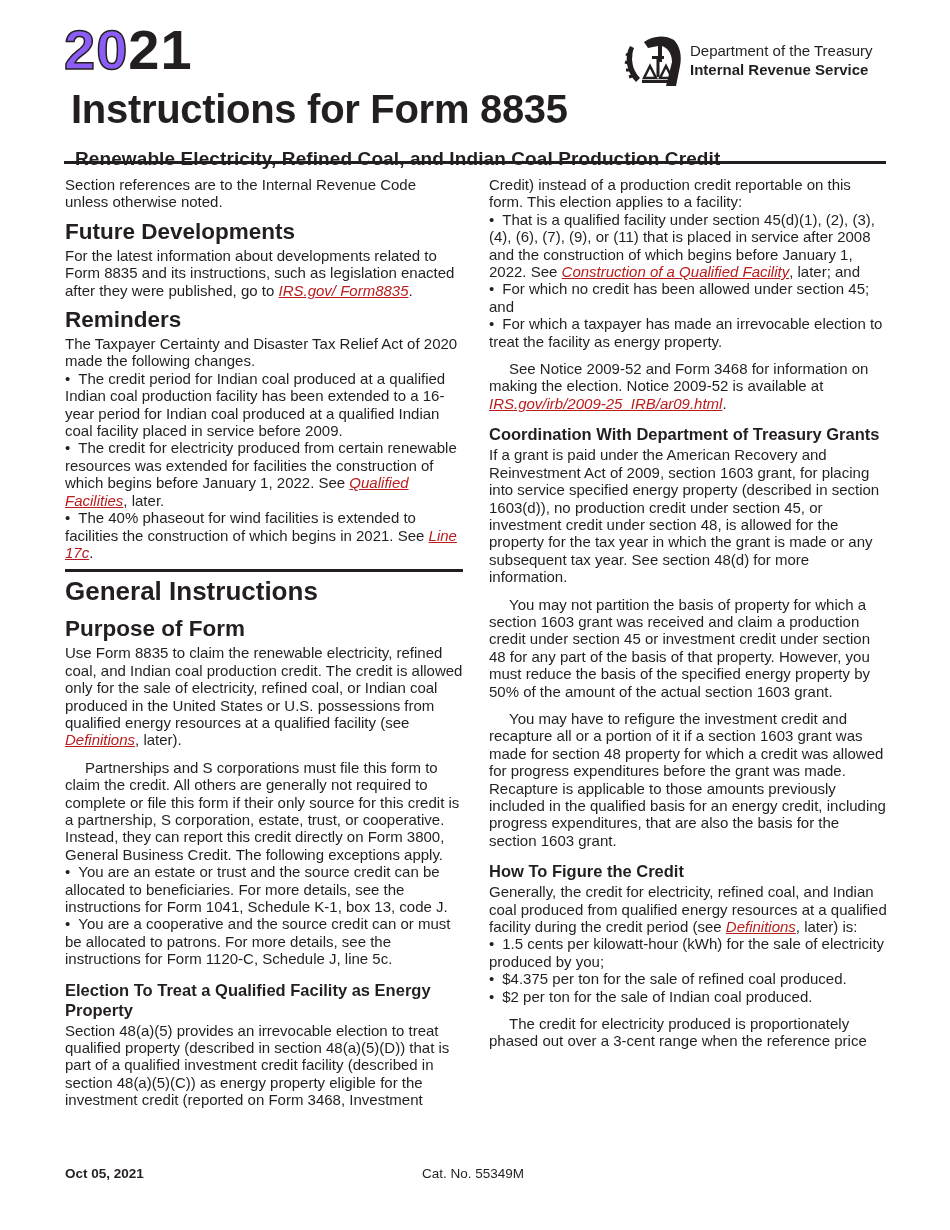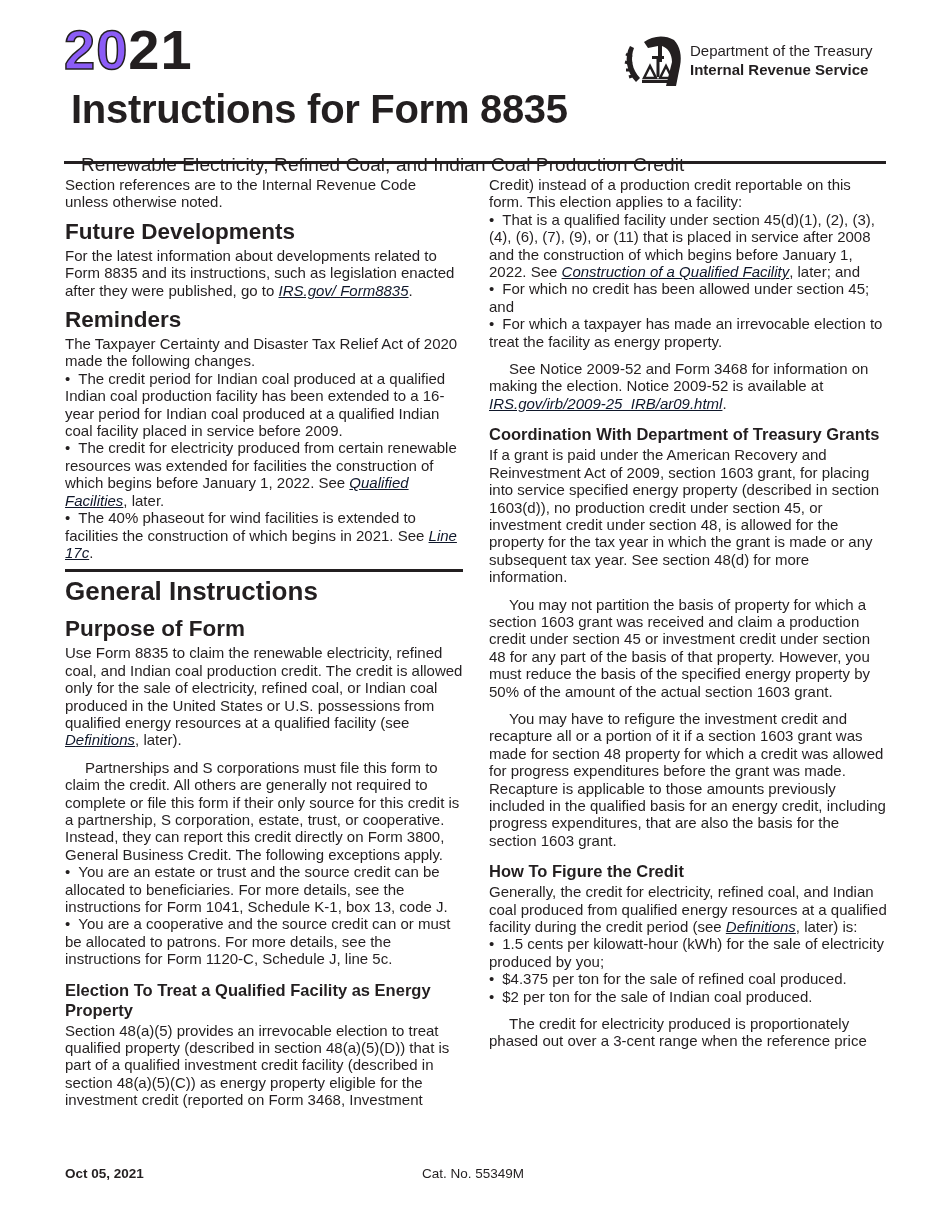--- a/index.html
+++ b/index.html
@@ -1,38 +1,38 @@
 <!DOCTYPE html>
 <html><head>
 <meta charset="utf-8">
 <style>
   html, body { margin: 0; padding: 0; background: #ffffff; }
   body { width: 950px; height: 1230px; position: relative; overflow: hidden;
          font-family: "Liberation Sans", sans-serif; color: #231f20; }
   .year { position: absolute; left: 64px; top: 22px; font-size: 56px; font-weight: bold; line-height: 1; letter-spacing: 1px; }
   .year .outline { color: #8b5cf6; -webkit-text-stroke: 1.5px #231f20; font-weight: bold; }
   .title { position: absolute; left: 64px; top: 82px; font-size: 40px; font-weight: bold; line-height: 1; margin: 7px; letter-spacing: -0.3px; }
-  .subtitle { position: absolute; left: 65px; top: 139px; font-size: 19px; font-weight: 400; margin: 16px; line-height: 1; letter-spacing: 0.1px; }
+  .subtitle { position: absolute; left: 65px; top: 139px; font-size: 19px; font-weight: 700; margin: 10px; line-height: 1; letter-spacing: 0.1px; }
   .rule-top { position: absolute; left: 64px; top: 161px; width: 822px; height: 3px; background: #231f20; }
   .irs { position: absolute; left: 622px; top: 32px; display: flex; align-items: center; }
   .irs-logo { width: 64px; height: 56px; }
   .irs-text { margin-left: 4px; font-size: 15px; line-height: 19px; }
   .irs-text .b { font-weight: bold; }
 
   .col { position: absolute; top: 176px; font-size: 15px; line-height: 17.4px; }
   .col.left { left: 65px; width: 398px; }
   .col.right { left: 489px; width: 398px; }
   p { margin: 0; }
   .gap { margin-top: 10px; }
   .indent { text-indent: 20px; }
   h2 { font-size: 22.5px; font-weight: bold; margin: 8px 0 2px 0; line-height: 26px; }
   h1.section { font-size: 26px; font-weight: bold; margin: 4px 0 4px 0; line-height: 30px; }
   h3 { font-size: 16.5px; font-weight: bold; margin: 12px 0 2px 0; line-height: 20px; }
   .sec-rule { height: 3px; background: #231f20; margin-top: 8px; }
-  a.lnk { color: #0f172a; font-style: italic; text-decoration: underline; }
+  a.lnk { color: #b91c1c; font-style: italic; text-decoration: underline; }
   .bullet::before { content: "\2022"; margin-right: 8px; }
 
   .footer-date { position: absolute; left: 65px; top: 1166px; font-size: 13.5px; font-weight: bold; }
   .footer-cat { position: absolute; left: 422px; top: 1166px; font-size: 13.5px; }
 </style>
 </head>
 <body>
 
 <div class="year"><span class="outline">20</span><span>21</span></div>
 <h1 class="title">Instructions for Form 8835</h1>

